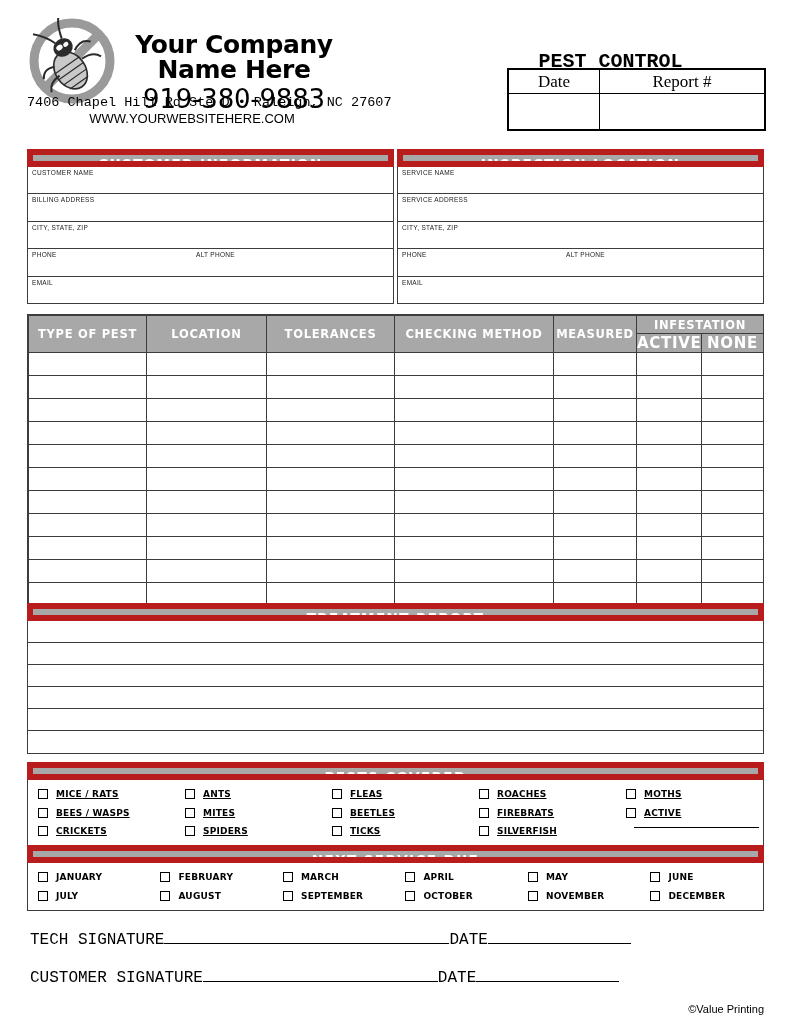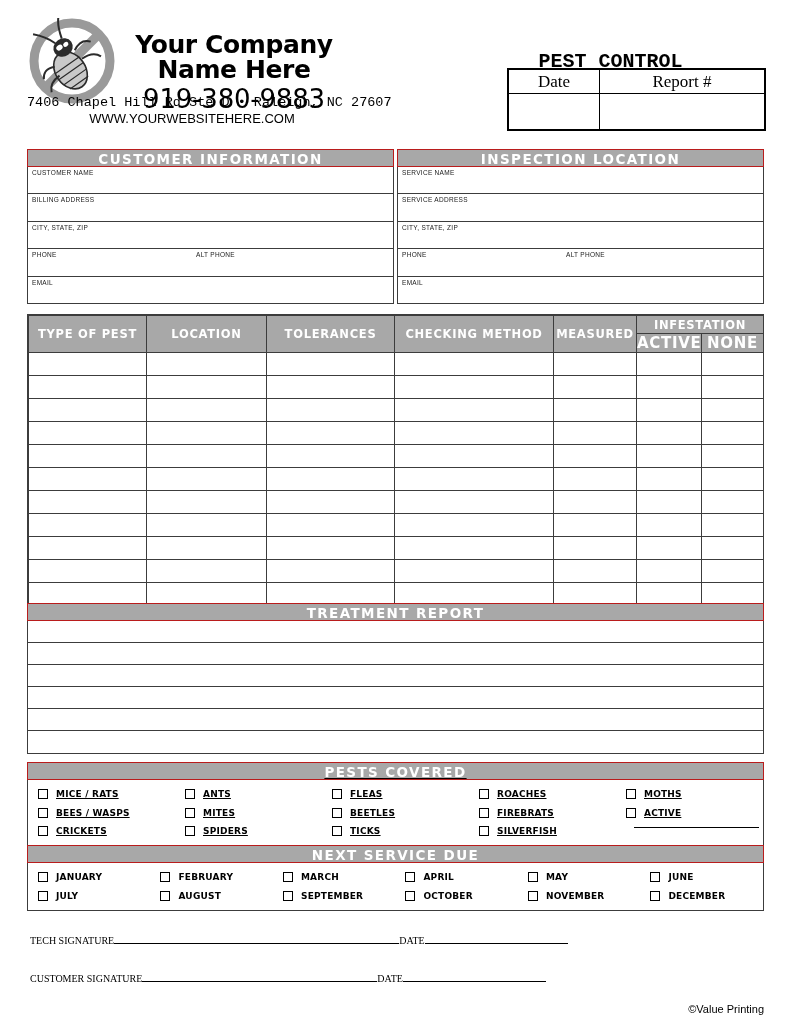--- a/index.html
+++ b/index.html
@@ -136,21 +136,21 @@
   .bar {
     background: #a8a8a8;
     color: #ffffff;
     font-family: "DejaVu Sans", sans-serif;
     font-weight: bold;
     font-size: 13.5px;
     letter-spacing: 1.4px;
     text-align: center;
     line-height: 18px;
     height: 18px;
-    border: 1px solid #b91c1c;
+    border: 6px solid #b91c1c;
     box-sizing: border-box;
     overflow: hidden;
   }
 
   
   .info-wrap {
     position: absolute;
     left: 27px;
     top: 149px;
     width: 737px;
@@ -326,22 +326,22 @@
   
   .signatures {
     position: absolute;
     left: 30px;
     top: 930px;
     width: 737px;
   }
   .sig-row {
     position: relative;
     height: 38px;
-    font-family: Liberation Serif, serif;
-    font-size: 10px;
+    font-family: Liberation Mono, monospace;
+    font-size: 16px;
     white-space: nowrap;
   }
   .sig-inline {
     display: inline-block;
     vertical-align: baseline;
   }
   .sig-rule {
     display: inline-block;
     border-bottom: 1.3px solid #000;
     vertical-align: baseline;

